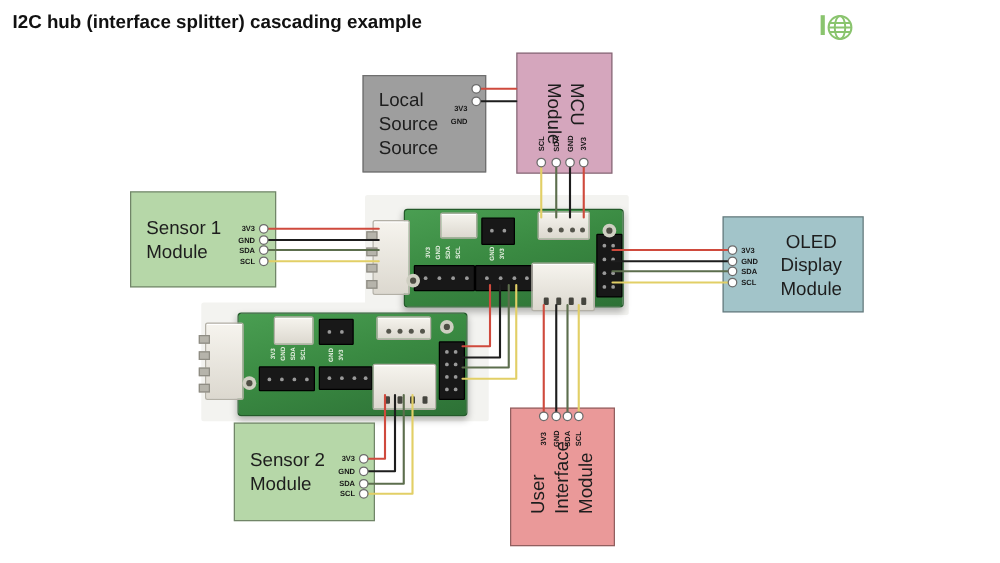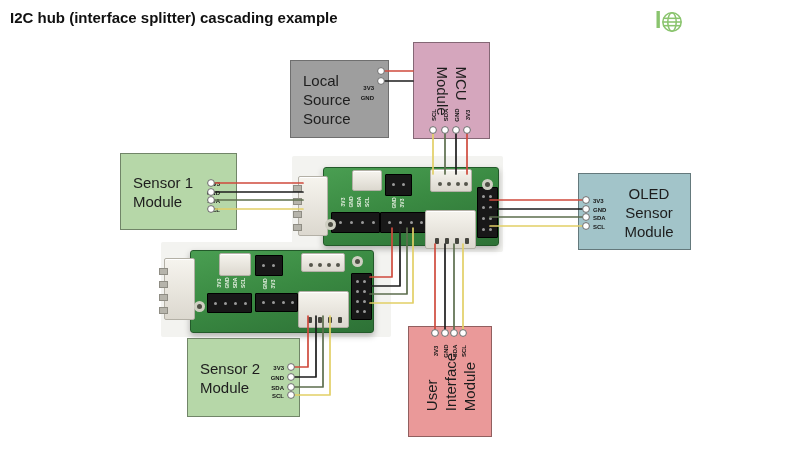--- a/index.html
+++ b/index.html
@@ -201,35 +201,35 @@
     <div class="vtext vcw">
       <div>MCU</div>
       <div>Module</div>
     </div>
     <span class="vlabel" style="left:9px;top:68px;">SCL</span>
     <span class="vlabel" style="left:21px;top:68px;">SDA</span>
     <span class="vlabel" style="left:32px;top:68px;">GND</span>
     <span class="vlabel" style="left:43px;top:68px;">3V3</span>
   </div>
 
-  <div class="module" style="left: 104px; top: 153px; width: 117px; height: 77px; background: rgb(182, 215, 168); margin-left: 16px;">
+  <div class="module" style="left: 104px; top: 153px; width: 117px; height: 77px; background: rgb(182, 215, 168);">
     <div class="mlabel" style="left:12px;top:19px;">
       <div>Sensor 1</div>
       <div>Module</div>
     </div>
     <span class="pin-label" style="right:16px;top:27px;">3V3</span>
     <span class="pin-label" style="right:16px;top:36px;">GND</span>
     <span class="pin-label" style="right:16px;top:44px;">SDA</span>
     <span class="pin-label" style="right:16px;top:53px;">SCL</span>
   </div>
 
   <div class="module" style="left: 578px; top: 173px; width: 113px; height: 77px; background: rgb(162, 196, 201);">
     <div class="mlabel" style="left:34px;top:10px;text-align:center;width:72px;">
       <div>OLED</div>
-      <div>Sensor</div>
+      <div>Display</div>
       <div>Module</div>
     </div>
     <span class="pin-label" style="left:14px;top:24px;">3V3</span>
     <span class="pin-label" style="left:14px;top:33px;">GND</span>
     <span class="pin-label" style="left:14px;top:41px;">SDA</span>
     <span class="pin-label" style="left:14px;top:50px;">SCL</span>
   </div>
 
   <div class="module" style="left: 187px; top: 338px; width: 113px; height: 79px; background: rgb(182, 215, 168);">
     <div class="mlabel" style="left:12px;top:20px;">

